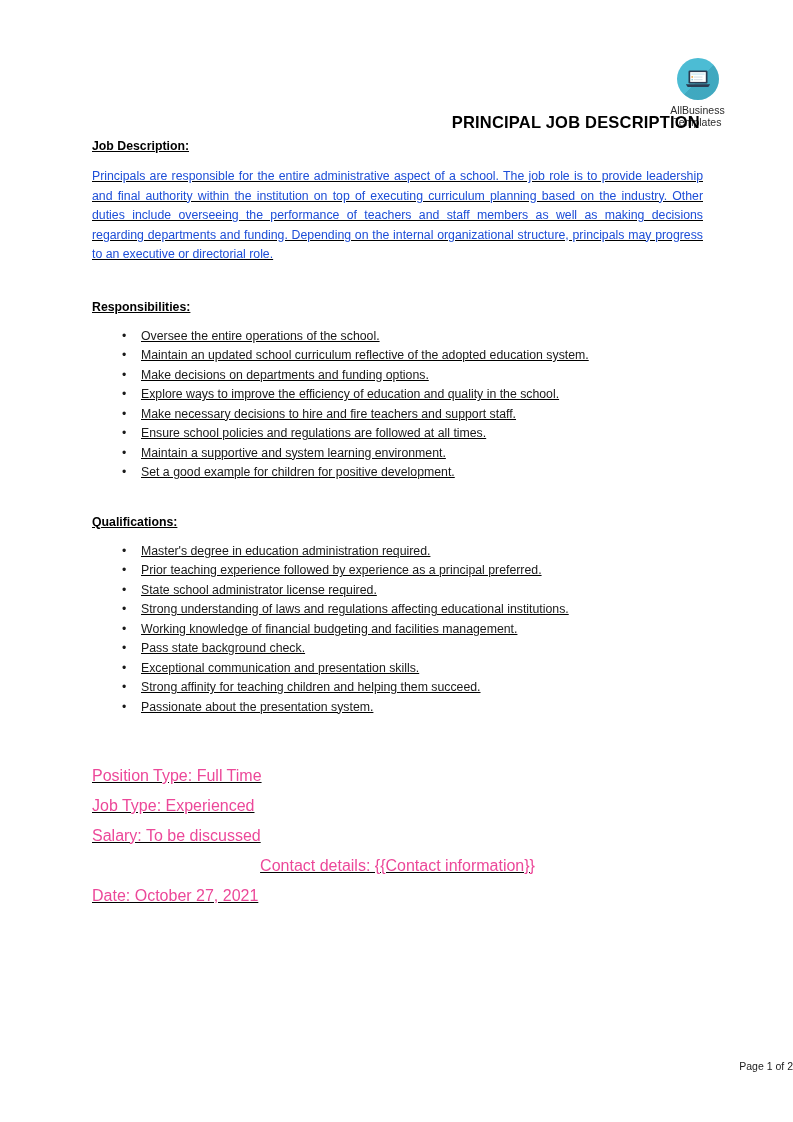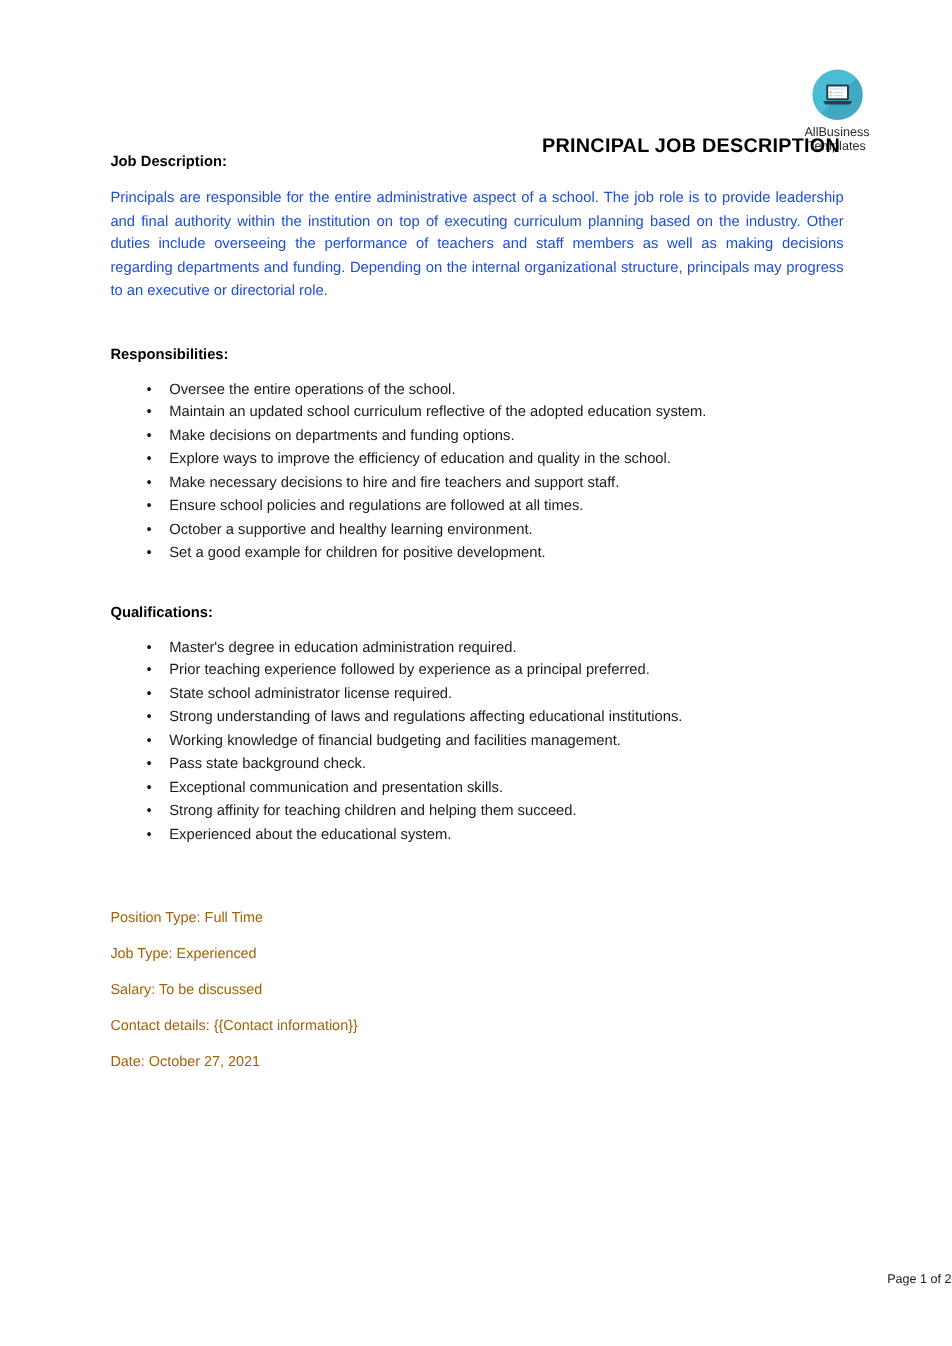--- a/index.html
+++ b/index.html
@@ -69,22 +69,23 @@
     text-align: right;
     font-size: 16.5px;
     font-weight: bold;
     letter-spacing: 0.2px;
   }
 
   
   .content {
     position: absolute;
     left: 92px;
-    top: 126px;
+    top: 138px;
     width: 611px;
+    text-decoration: underline;
   }
 
   .section-heading {
     font-size: 12.3px;
     font-weight: bold;
     margin: 0;
     line-height: 16px;
   }
 
   .intro-para {
@@ -109,23 +110,23 @@
   }
   ul.bullets li .bullet-dot {
     position: absolute;
     left: 30px;
     top: 0;
     font-size: 12.3px;
     line-height: 19.5px;
   }
 
   .req-line {
-    font-size: 12px;
+    font-size: 16px;
     line-height: 16px;
-    color: #a16207;
+    color: #ec4899;
     margin: 0;
   }
 
   
   .sp-intro      { height: 13px; }
   .sp-after-intro{ height: 34px; }
   .sp-head-list  { height: 12px; }
   .sp-after-list { height: 31px; }
   .sp-req-gap    { height: 14px; }
   .sp-before-req { height: 37px; }
@@ -176,48 +177,48 @@
 
     <div class="section-heading">Responsibilities:</div>
     <div class="sp-head-list"></div>
     <ul class="bullets" id="responsibilities-list">
         <li><span class="bullet-dot">•</span><span>Oversee the entire operations of the school.</span></li>
         <li><span class="bullet-dot">•</span><span>Maintain an updated school curriculum reflective of the adopted education system.</span></li>
         <li><span class="bullet-dot">•</span><span>Make decisions on departments and funding options.</span></li>
         <li><span class="bullet-dot">•</span><span>Explore ways to improve the efficiency of education and quality in the school.</span></li>
         <li><span class="bullet-dot">•</span><span>Make necessary decisions to hire and fire teachers and support staff.</span></li>
         <li><span class="bullet-dot">•</span><span>Ensure school policies and regulations are followed at all times.</span></li>
-        <li><span class="bullet-dot">•</span><span>October a supportive and healthy learning environment.</span></li>
+        <li><span class="bullet-dot">•</span><span>Maintain a supportive and system learning environment.</span></li>
         <li><span class="bullet-dot">•</span><span>Set a good example for children for positive development.</span></li>
       </ul>
 
     <div class="sp-after-list"></div>
 
     <div class="section-heading">Qualifications:</div>
     <div class="sp-head-list"></div>
     <ul class="bullets" id="qualifications-list">
         <li><span class="bullet-dot">•</span><span>Master's degree in education administration required.</span></li>
         <li><span class="bullet-dot">•</span><span>Prior teaching experience followed by experience as a principal preferred.</span></li>
         <li><span class="bullet-dot">•</span><span>State school administrator license required.</span></li>
         <li><span class="bullet-dot">•</span><span>Strong understanding of laws and regulations affecting educational institutions.</span></li>
         <li><span class="bullet-dot">•</span><span>Working knowledge of financial budgeting and facilities management.</span></li>
         <li><span class="bullet-dot">•</span><span>Pass state background check.</span></li>
         <li><span class="bullet-dot">•</span><span>Exceptional communication and presentation skills.</span></li>
         <li><span class="bullet-dot">•</span><span>Strong affinity for teaching children and helping them succeed.</span></li>
-        <li><span class="bullet-dot">•</span><span>Experienced about the educational system.</span></li>
+        <li><span class="bullet-dot">•</span><span>Passionate about the presentation system.</span></li>
       </ul>
 
     <div class="sp-before-req"></div>
 
     <div class="sp-req-gap"></div>
     <div id="requirements-lines">
         <p class="req-line" style="margin-bottom: 14px;">Position Type: Full Time</p>
         <p class="req-line" style="margin-bottom: 14px;">Job Type: Experienced</p>
         <p class="req-line" style="margin-bottom: 14px;">Salary: To be discussed</p>
-        <p class="req-line" style="margin-bottom: 14px;">Contact details: {{Contact information}}</p>
+        <p class="req-line" style="margin-bottom: 14px; text-align: center;">Contact details: {{Contact information}}</p>
         <p class="req-line" style="margin-bottom: 0px;">Date:  October 27, 2021</p>
       </div>
 
   </div>
 
   <div class="page-footer">Page 1 of 2</div>
 
 </div>
 
 </body></html>

